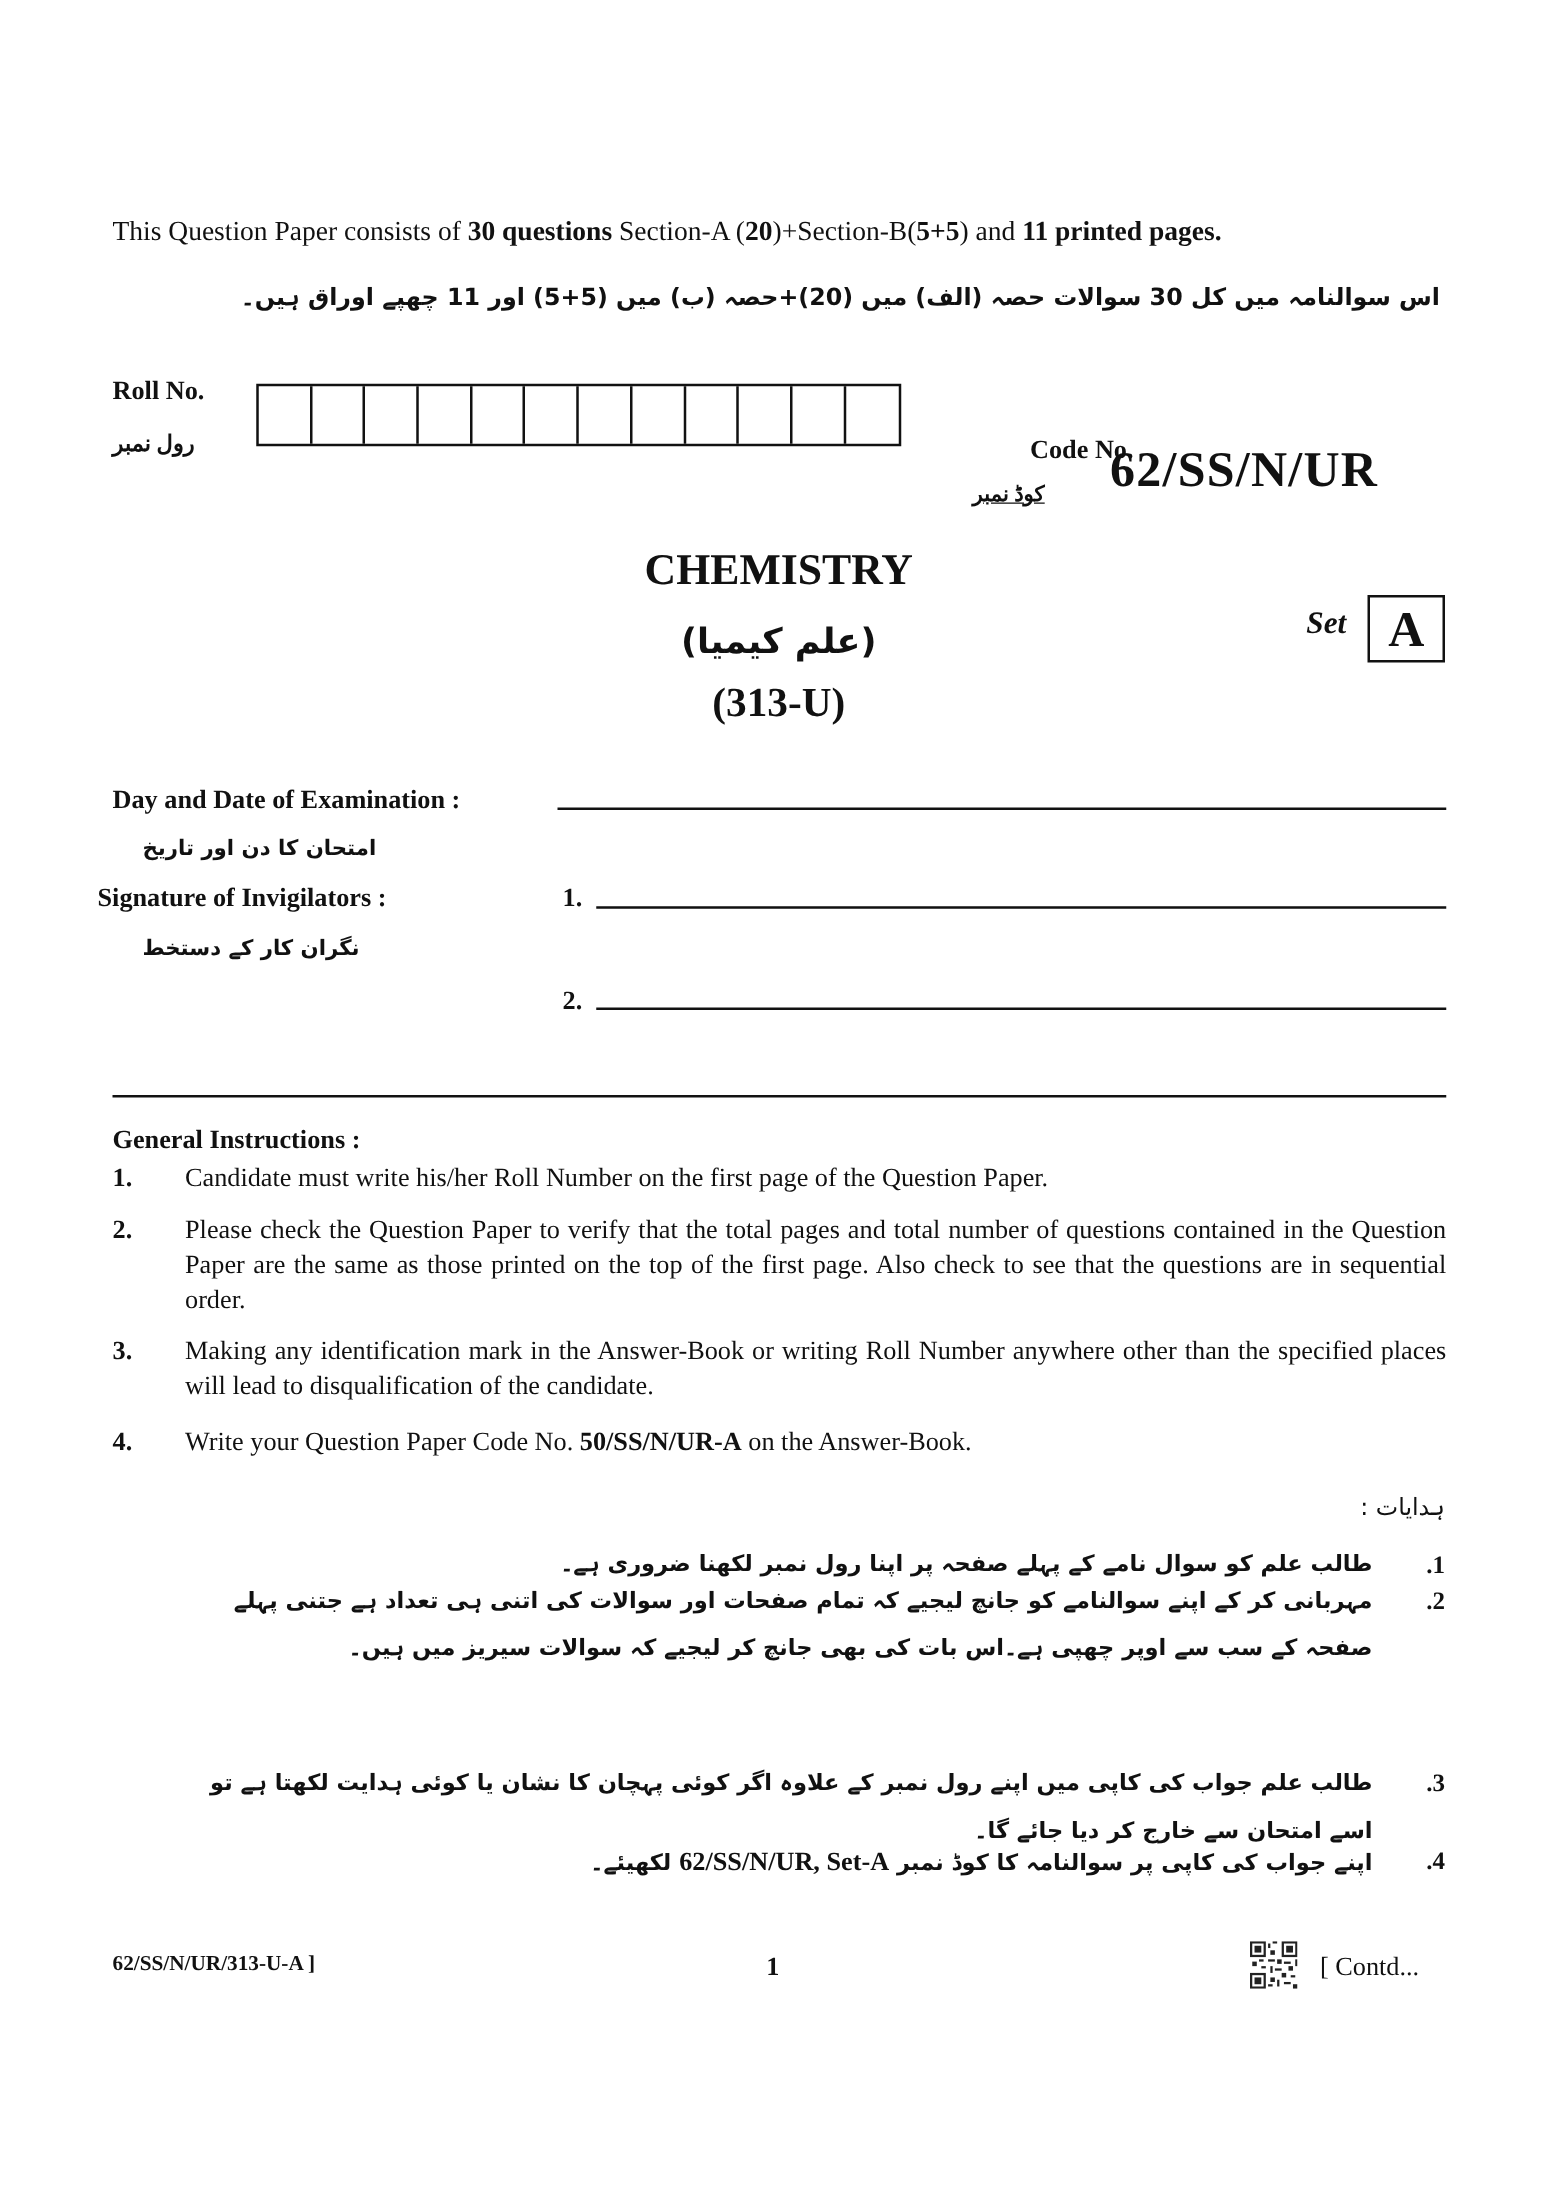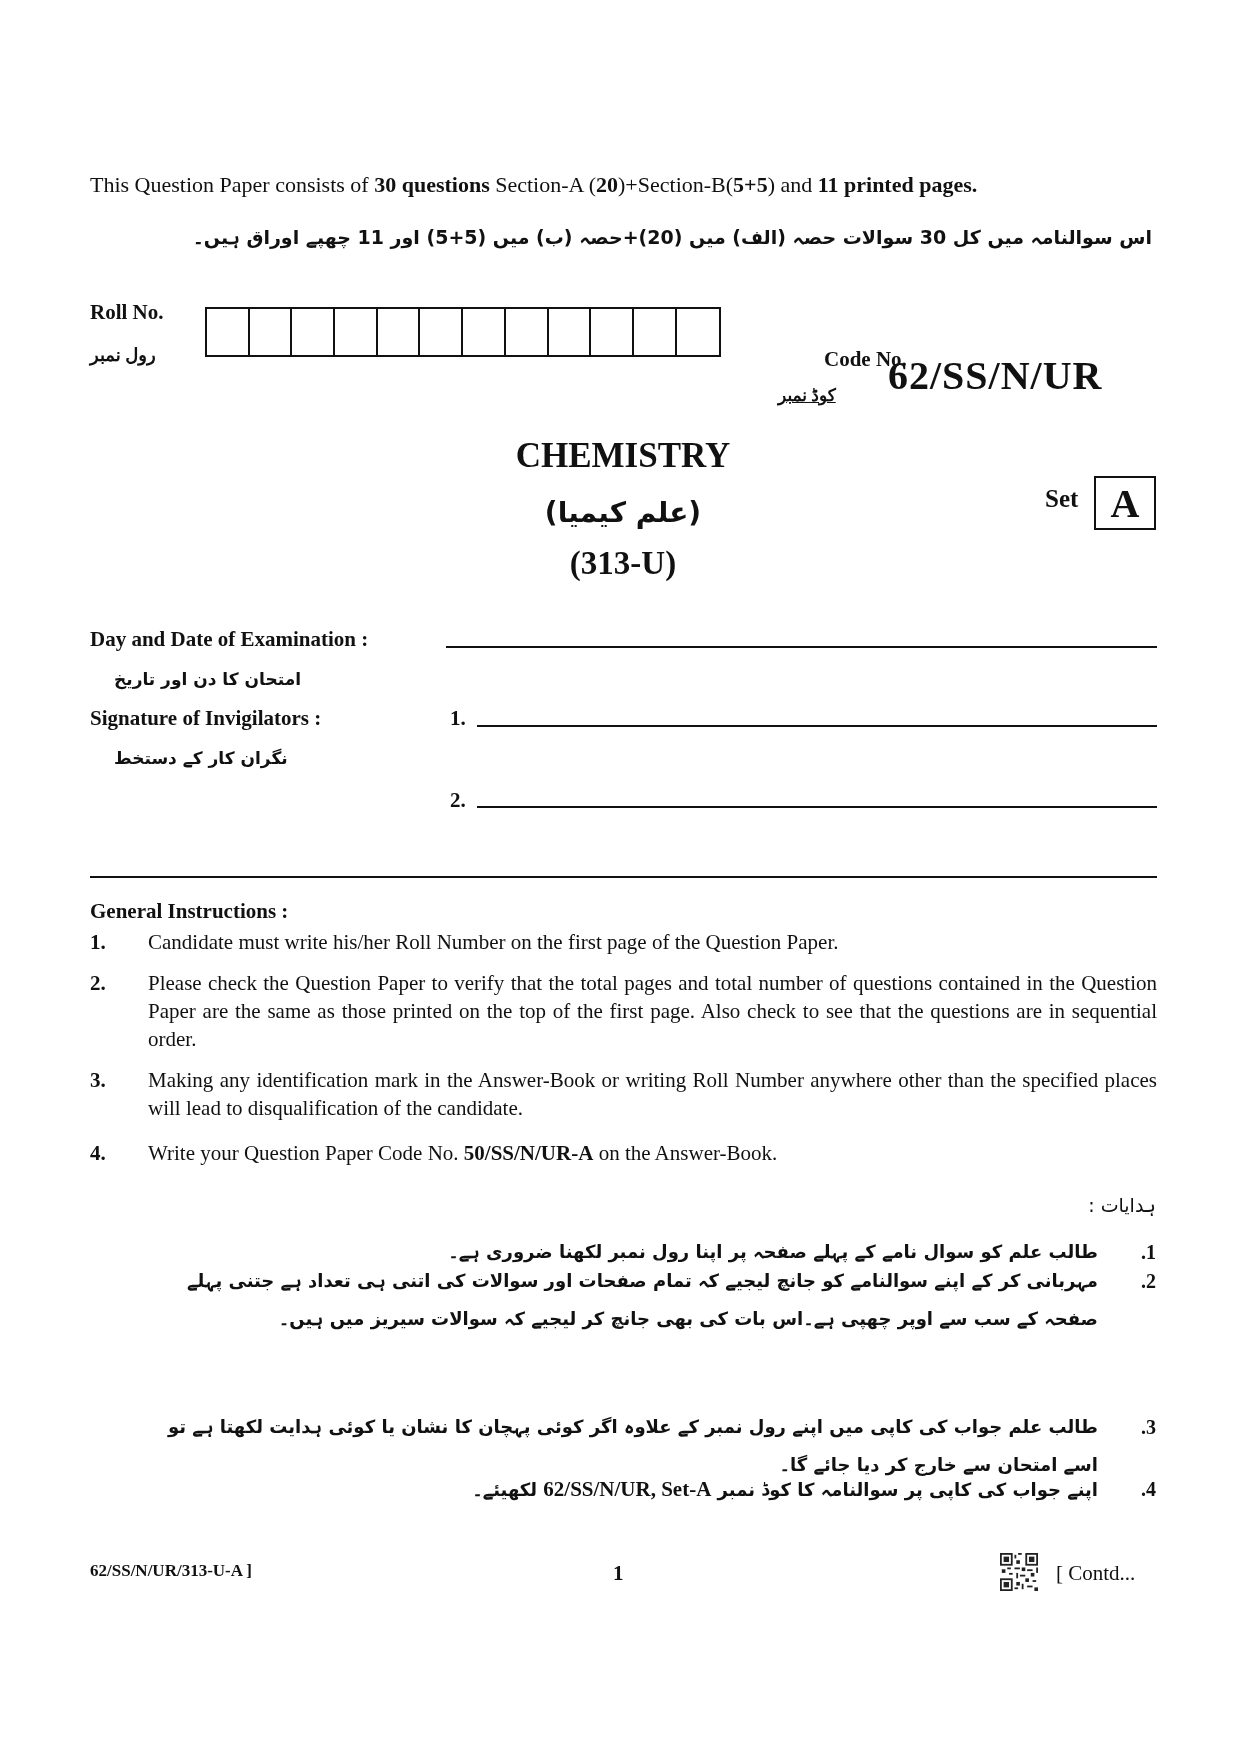--- a/index.html
+++ b/index.html
@@ -21,21 +21,21 @@
 
   .code-label { left: 824px; top: 347px; font-size: 21px; font-weight: bold; }
   .code-ur { left: 778px; top: 385px; font-size: 17px; font-weight: bold; text-decoration: underline; }
   .code-value { left: 888px; top: 352px; font-size: 40px; font-weight: bold; letter-spacing: 1px; }
 
   .subject { left: 0; width: 1246px; text-align: center; }
   .subject-en { top: 436px; font-size: 35px; font-weight: bold; }
   .subject-ur { top: 496px; font-size: 28px; font-weight: bold; font-family: "DejaVu Sans", sans-serif; }
   .subject-code { top: 545px; font-size: 33px; font-weight: bold; }
 
-  .set-label { left: 1045px; top: 485px; font-size: 25px; font-weight: bold; }
+  .set-label { left: 1045px; top: 485px; font-size: 25px; font-weight: bold; font-style: italic; }
   .set-box { position: absolute; left: 1094px; top: 476px; width: 62px; height: 54px;
              border: 2px solid #111; box-sizing: border-box; display: flex;
              align-items: center; justify-content: center; font-size: 40px; font-weight: bold; }
 
   .field-label { font-size: 21px; font-weight: bold; }
   .field-ur { font-size: 17px; font-weight: bold; font-family: "DejaVu Sans", sans-serif; margin-left: 24px; }
   .rule { position: absolute; height: 2px; background: #111; }
   .num-label { font-size: 21px; font-weight: bold; }
 
   .gi-title { left: 90px; top: 899px; font-size: 21px; font-weight: bold; }
@@ -87,21 +87,21 @@
 <div class="abs subject subject-ur">(علم کیمیا)</div>
 <div class="abs subject subject-code">(313-U)</div>
 
 <div class="abs set-label">Set</div>
 <div class="set-box">A</div>
 
 <div class="abs field-label" style="left:90px; top:627px;">Day and Date of Examination :</div>
 <div class="rule" style="left:446px; top:646px; width:711px;"></div>
 <div class="abs field-ur" style="left:90px; top:669px;">امتحان کا دن اور تاریخ</div>
 
-<div class="abs field-label" style="left:90px; top:706px;">Signature of Invigilators :</div>
+<div class="abs field-label" style="left:78px; top:706px;">Signature of Invigilators :</div>
 <div class="abs num-label" style="left:450px; top:706px;">1.</div>
 <div class="rule" style="left:477px; top:725px; width:680px;"></div>
 <div class="abs field-ur" style="left:90px; top:748px;">نگران کار کے دستخط</div>
 
 <div class="abs num-label" style="left:450px; top:788px;">2.</div>
 <div class="rule" style="left:477px; top:806px; width:680px;"></div>
 
 <div class="rule" style="left:90px; top:876px; width:1067px;"></div>
 
 <div class="abs gi-title">General Instructions :</div>

